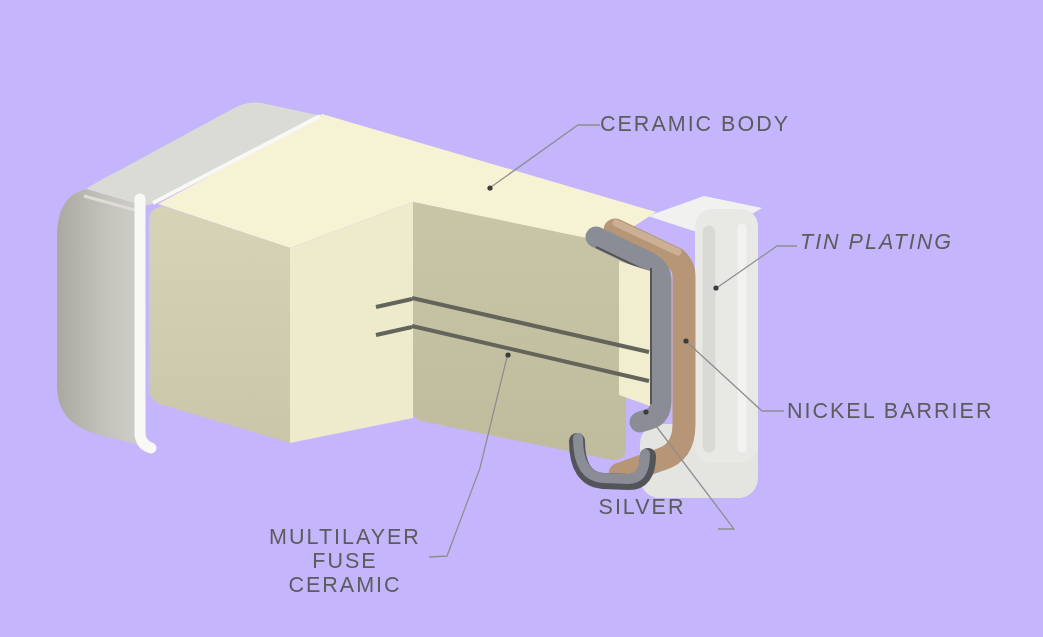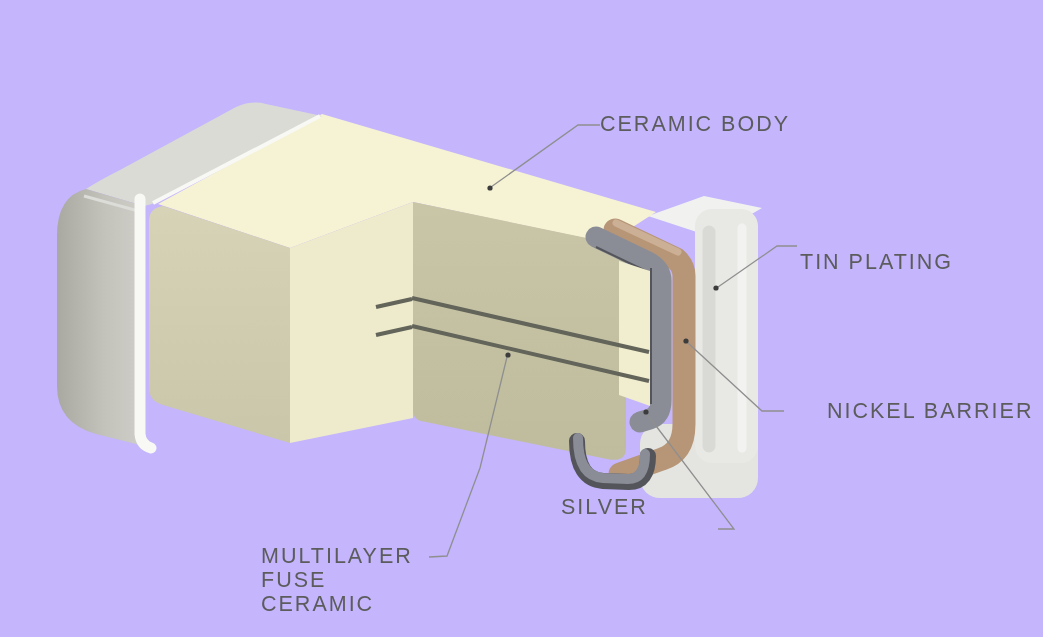--- a/index.html
+++ b/index.html
@@ -13,21 +13,21 @@
   #art{position:absolute;left:0;top:0;}
   .lbl{
     position:absolute;
     color:#5c5c5c;
     font-size:21.5px;
     letter-spacing:2px;
     white-space:nowrap;
     line-height:26px;
     user-select:none;
   }
-  .lbl.center{text-align:left;white-space:normal;}
+  .lbl.center{text-align:center;white-space:normal;}
   .lbl .ln{display:block;}
 </style>
 </head>
 <body>
 
 <div id="stage">
 
   <svg id="art" width="1043" height="637" viewBox="0 0 1043 637">
     <defs>
       <linearGradient id="capGrad" x1="0" y1="0" x2="1" y2="0">
@@ -102,26 +102,26 @@
       <circle cx="490" cy="188" r="2.6"></circle>
       <circle cx="716" cy="288" r="2.6"></circle>
       <circle cx="686" cy="341" r="2.6"></circle>
       <circle cx="646" cy="412" r="2.6"></circle>
       <circle cx="508" cy="355" r="2.6"></circle>
     </g>
   </svg>
 
   <div class="lbl" style="left:600px;top:111px;">CERAMIC BODY</div>
 
-  <div class="lbl" style="left:800px;top:249px;">TIN PLATING</div>
+  <div class="lbl" style="left:800px;top:229px;font-style:italic;">TIN PLATING</div>
 
-  <div class="lbl" style="left:787px;top:398px;margin-left:40px;">NICKEL BARRIER</div>
+  <div class="lbl" style="left:787px;top:398px;">NICKEL BARRIER</div>
 
   <div class="lbl center" style="left:561px;top:494px;width:162px;">
     <span class="ln">SILVER</span>
   </div>
 
-  <div class="lbl center" style="left:261px;top:525px;width:168px;line-height:24px;margin-top:19px;">
+  <div class="lbl center" style="left:261px;top:525px;width:168px;line-height:24px;">
     <span class="ln">MULTILAYER</span>
     <span class="ln">FUSE CERAMIC</span>
   </div>
 
 </div>
 
 </body></html>

